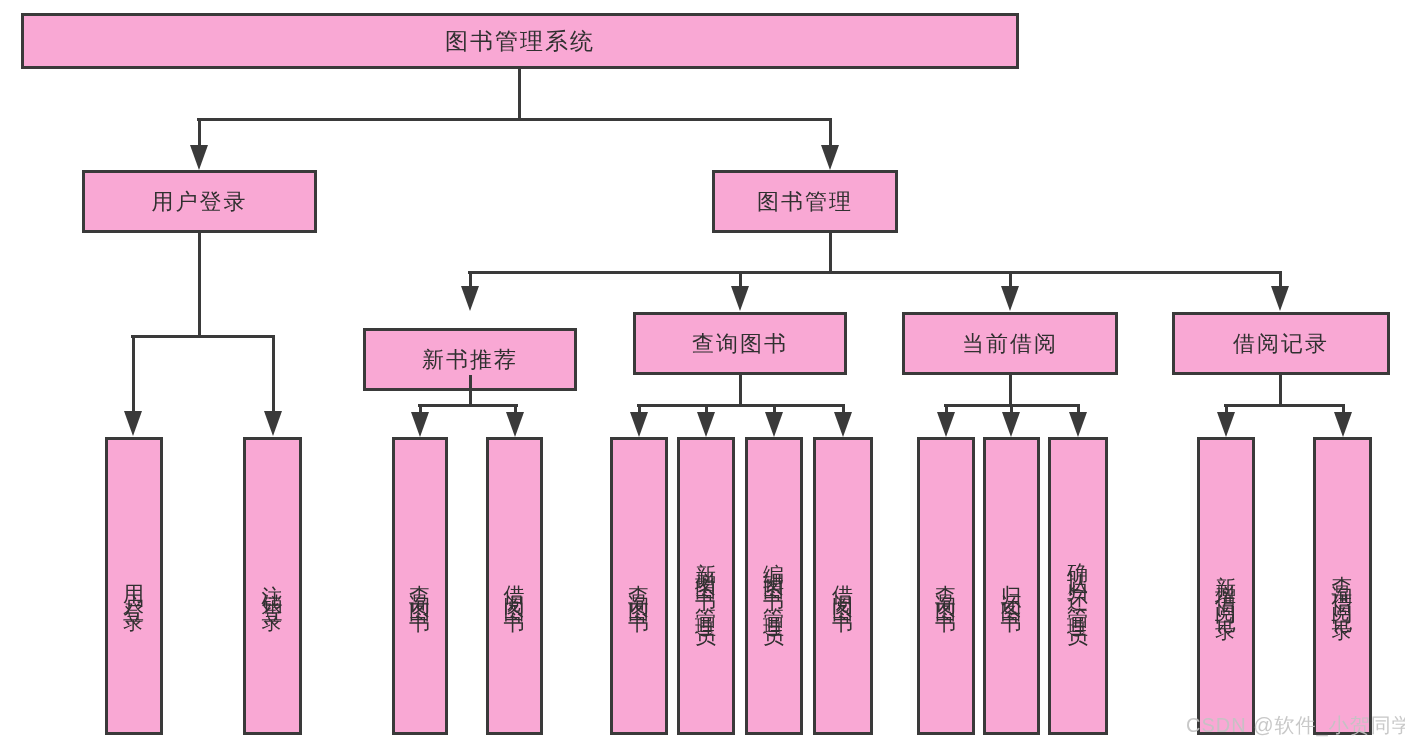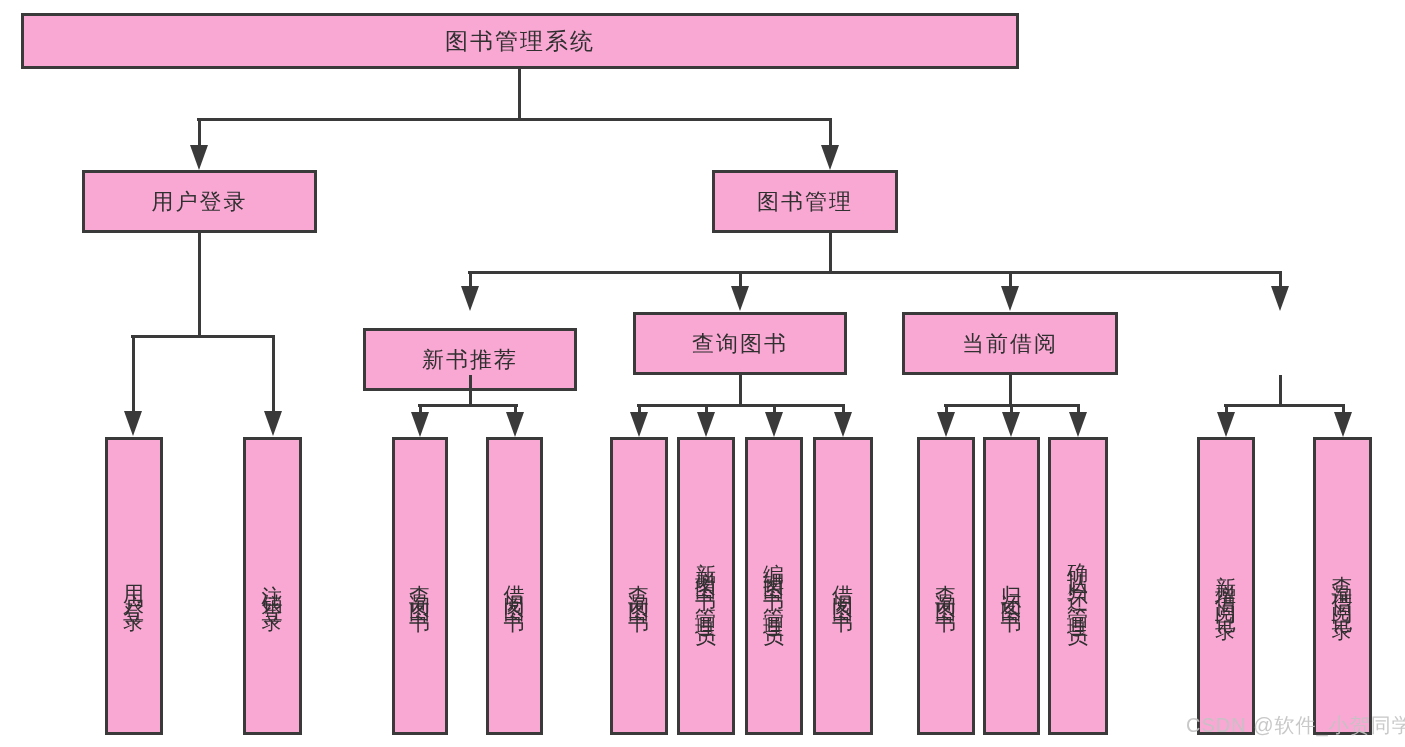--- a/index.html
+++ b/index.html
@@ -62,20 +62,21 @@
 <div class="canvas">
 
   <div class="hbox root" style="left:21px;top:13px;width:998px;height:56px">图书管理系统</div>
 
   <div class="hbox" style="left:82px;top:170px;width:235px;height:63px">用户登录</div>
   <div class="hbox" style="left:712px;top:170px;width:186px;height:63px">图书管理</div>
 
   <div class="hbox" style="left:363px;top:328px;width:214px;height:63px">新书推荐</div>
   <div class="hbox" style="left:633px;top:312px;width:214px;height:63px">查询图书</div>
   <div class="hbox" style="left:902px;top:312px;width:216px;height:63px">当前借阅</div>
+  <div class="hbox" style="left:1172px;top:312px;width:218px;height:63px">借阅记录</div>
 
   <div class="vbox" style="left:105px;top:437px;width:58px;height:298px">用户登录</div>
   <div class="vbox" style="left:243px;top:437px;width:59px;height:298px">注销登录</div>
 
   <div class="vbox" style="left:392px;top:437px;width:56px;height:298px">查询图书</div>
   <div class="vbox" style="left:486px;top:437px;width:57px;height:298px">借阅图书</div>
 
   <div class="vbox" style="left:610px;top:437px;width:58px;height:298px">查询图书</div>
   <div class="vbox" style="left:677px;top:437px;width:58px;height:298px">新增图书（管理员）</div>
   <div class="vbox" style="left:745px;top:437px;width:58px;height:298px">编辑图书（管理员）</div>

